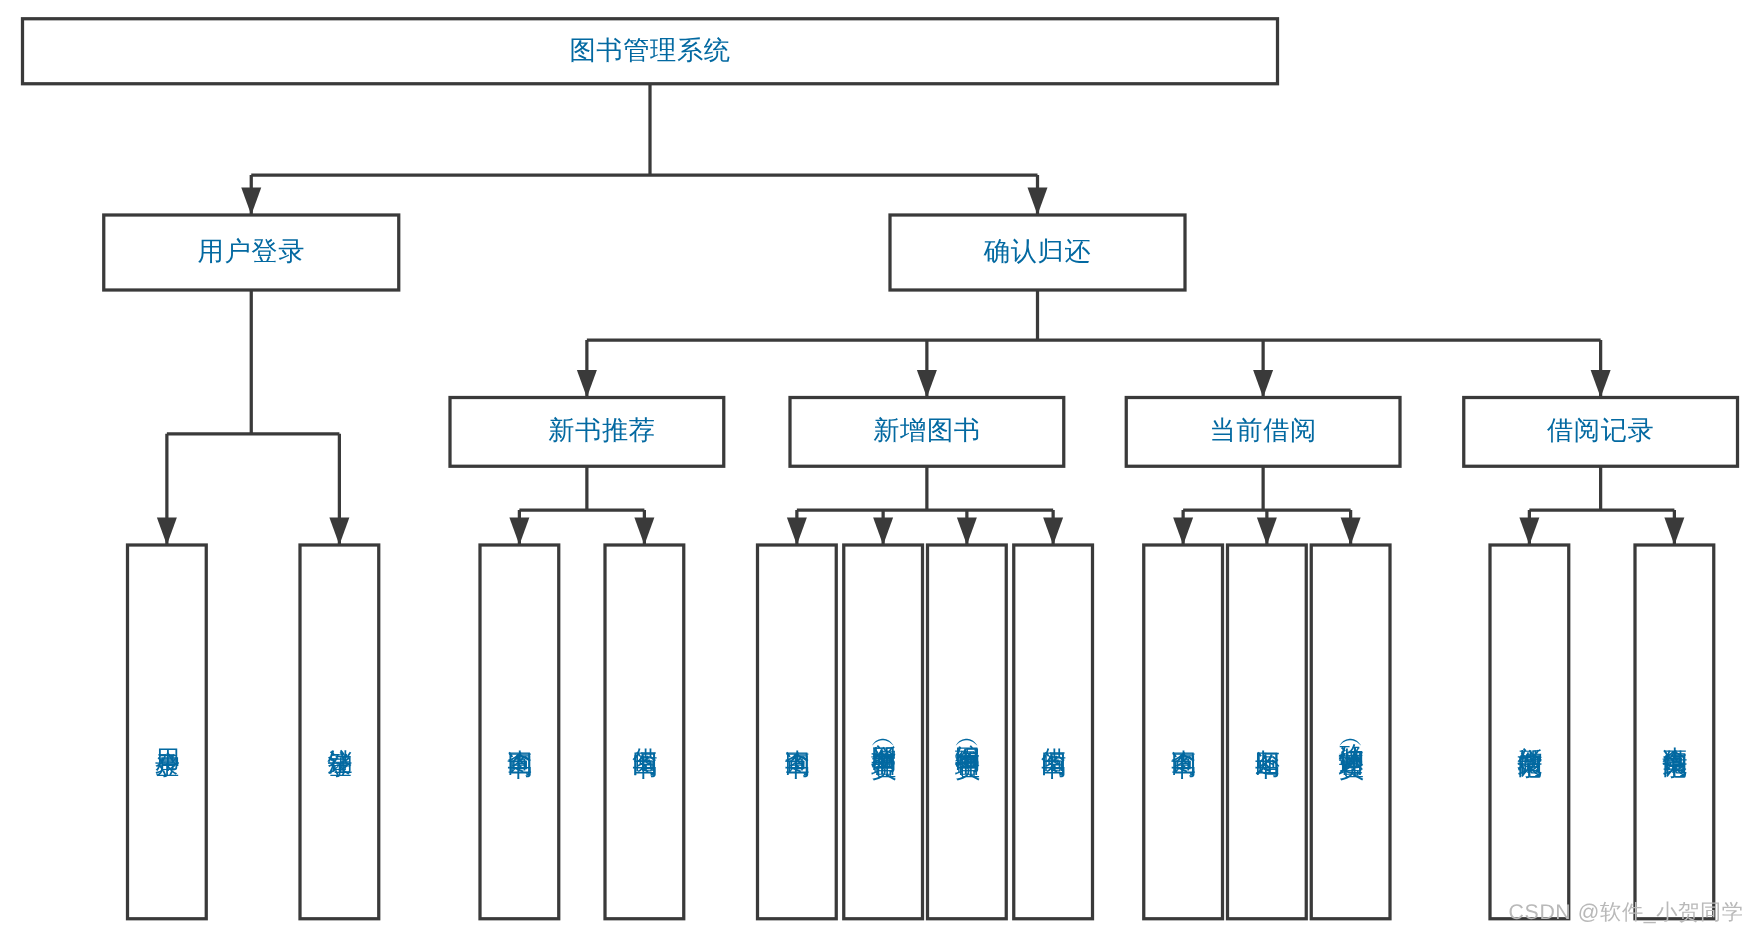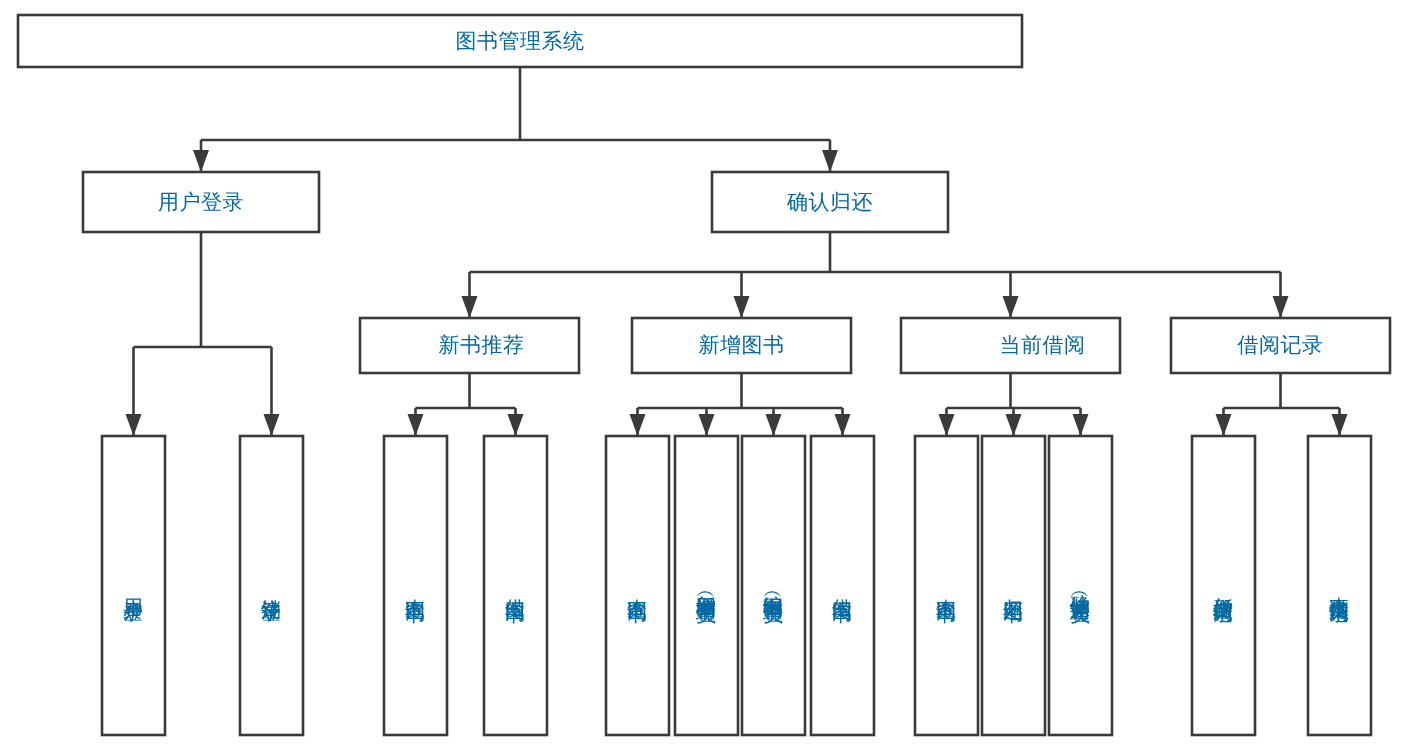--- a/index.html
+++ b/index.html
@@ -154,30 +154,31 @@
         <rect x="1308" y="436" width="63" height="299" class="node-box"></rect>
       </g>
   </svg>
 
   <div id="labels-layer">
       <div class="node-label" style="left: 18px; top: 15px; width: 1004px; height: 52px;">图书管理系统</div>
       <div class="node-label" style="left: 83px; top: 172px; width: 236px; height: 60px;">用户登录</div>
       <div class="node-label" style="left: 712px; top: 172px; width: 236px; height: 60px;">确认归还</div>
       <div class="node-label" style="left: 360px; top: 318px; width: 243px; height: 55px;">新书推荐</div>
       <div class="node-label" style="left: 632px; top: 318px; width: 219px; height: 55px;">新增图书</div>
-      <div class="node-label" style="left: 933px; top: 318px; width: 219px; height: 55px;">当前借阅</div>
+      <div class="node-label" style="left: 901px; top: 318px; width: 219px; height: 55px;">当前借阅</div>
       <div class="node-label" style="left: 1171px; top: 318px; width: 219px; height: 55px;">借阅记录</div>
       <div class="node-label vertical" style="left: 102px; top: 436px; width: 63px; height: 299px;">用户登录</div>
       <div class="node-label vertical" style="left: 240px; top: 436px; width: 63px; height: 299px;">注销登录</div>
       <div class="node-label vertical" style="left: 384px; top: 436px; width: 63px; height: 299px;">查询图书</div>
       <div class="node-label vertical" style="left: 484px; top: 436px; width: 63px; height: 299px;">借阅图书</div>
       <div class="node-label vertical" style="left: 606px; top: 436px; width: 63px; height: 299px;">查询图书</div>
       <div class="node-label vertical" style="left: 675px; top: 436px; width: 63px; height: 299px;">新增图书（管理员）</div>
       <div class="node-label vertical" style="left: 742px; top: 436px; width: 63px; height: 299px;">编辑图书（管理员）</div>
       <div class="node-label vertical" style="left: 811px; top: 436px; width: 63px; height: 299px;">借阅图书</div>
       <div class="node-label vertical" style="left: 915px; top: 436px; width: 63px; height: 299px;">查询图书</div>
       <div class="node-label vertical" style="left: 982px; top: 436px; width: 63px; height: 299px;">归还图书</div>
       <div class="node-label vertical" style="left: 1049px; top: 436px; width: 63px; height: 299px;">确认归还（管理员）</div>
       <div class="node-label vertical" style="left: 1192px; top: 436px; width: 63px; height: 299px;">新增借阅记录</div>
       <div class="node-label vertical" style="left: 1308px; top: 436px; width: 63px; height: 299px;">查询借阅记录</div>
     </div>
 
+  <div class="watermark">CSDN @软件_小贺同学</div>
 </div>
 
 </body></html>

